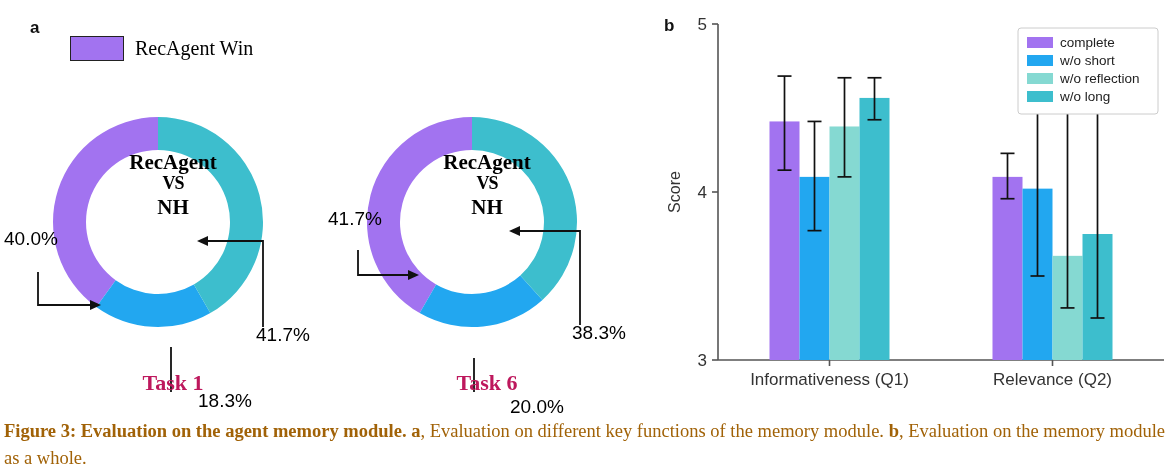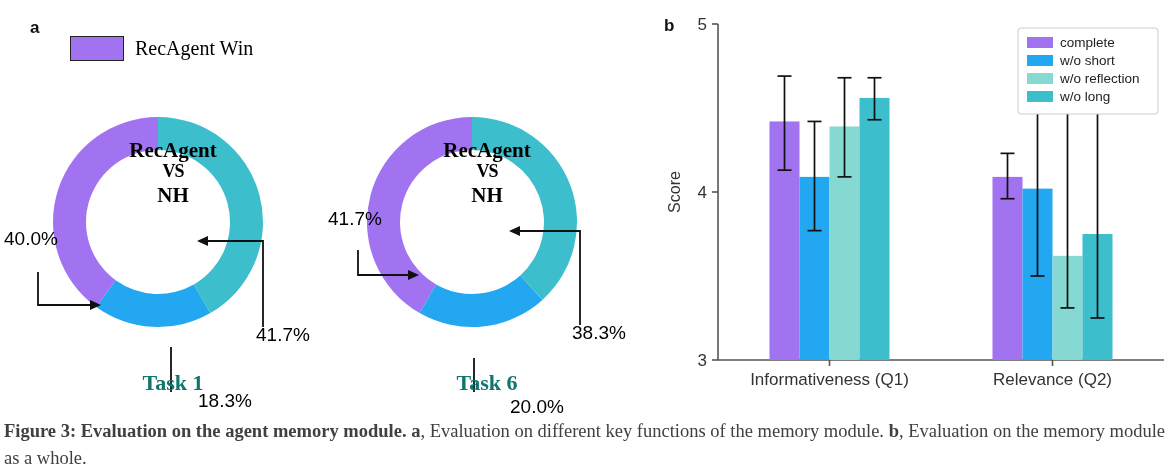--- a/index.html
+++ b/index.html
@@ -14,39 +14,39 @@
   #donut-legend{position:absolute;left:70px;top:36px;display:flex;align-items:center;}
   .legend-entry{display:flex;align-items:center;gap:11px;}
   .legend-swatch{width:54px;height:25px;border:1px solid #222;box-sizing:border-box;}
   .legend-text{font-family:"Liberation Serif",serif;font-size:20px;color:#000;white-space:nowrap;}
 
   
   .donut-wrap{position:absolute;top:92px;width:330px;height:300px;}
   #donut-0{left:8px;}
   #donut-1{left:322px;}
   .donut-title{position:absolute;left:0;right:0;bottom:-4px;text-align:center;
-     font-family:"Liberation Serif",serif;font-weight:bold;font-size:22px;color:#0f766e;}
+     font-family:"Liberation Serif",serif;font-weight:bold;font-size:22px;color:#be185d;}
   .donut-svg{position:absolute;left:0;top:0;}
   .donut-center{position:absolute;left:0;right:0;top:48px;text-align:center;
      font-family:"Liberation Serif",serif;font-weight:bold;color:#000;pointer-events:none;}
-  .dc-line1{font-size:21px;line-height:1.02;}
+  .dc-line1{font-size:21px;line-height:1.02;margin-top:12px;}
   .dc-line2{font-size:18px;line-height:1.12;letter-spacing:-1px;}
   .dc-line3{font-size:21px;line-height:1.3;}
   .pct-label{position:absolute;font-family:"Liberation Sans",sans-serif;font-size:19px;color:#000;white-space:nowrap;}
 
   
   #barchart{position:absolute;left:660px;top:8px;width:516px;height:392px;}
   .bc-tick{font-family:"Liberation Sans",sans-serif;font-size:17px;fill:#333;}
   .bc-xtick{font-family:"Liberation Sans",sans-serif;font-size:17px;fill:#333;}
   .bc-ylabel{font-family:"Liberation Sans",sans-serif;font-size:16px;fill:#333;}
   .bc-legend-text{font-family:"Liberation Sans",sans-serif;font-size:13.5px;fill:#222;}
 
   
   #caption{position:absolute;left:4px;top:418px;width:1168px;
-     font-family:"Liberation Serif",serif;font-size:18.5px;line-height:1.45;color:#404040;text-align:left;}
+     font-family:"Liberation Serif",serif;font-size:18.5px;line-height:1.45;color:#a16207;text-align:left;}
   #caption b{font-weight:bold;}
 </style>
 </head>
 <body>
 
 <div id="figure">
 
   <div id="panel-a-label" class="panel-label">a</div>
   <div id="panel-b-label" class="panel-label">b</div>
 

